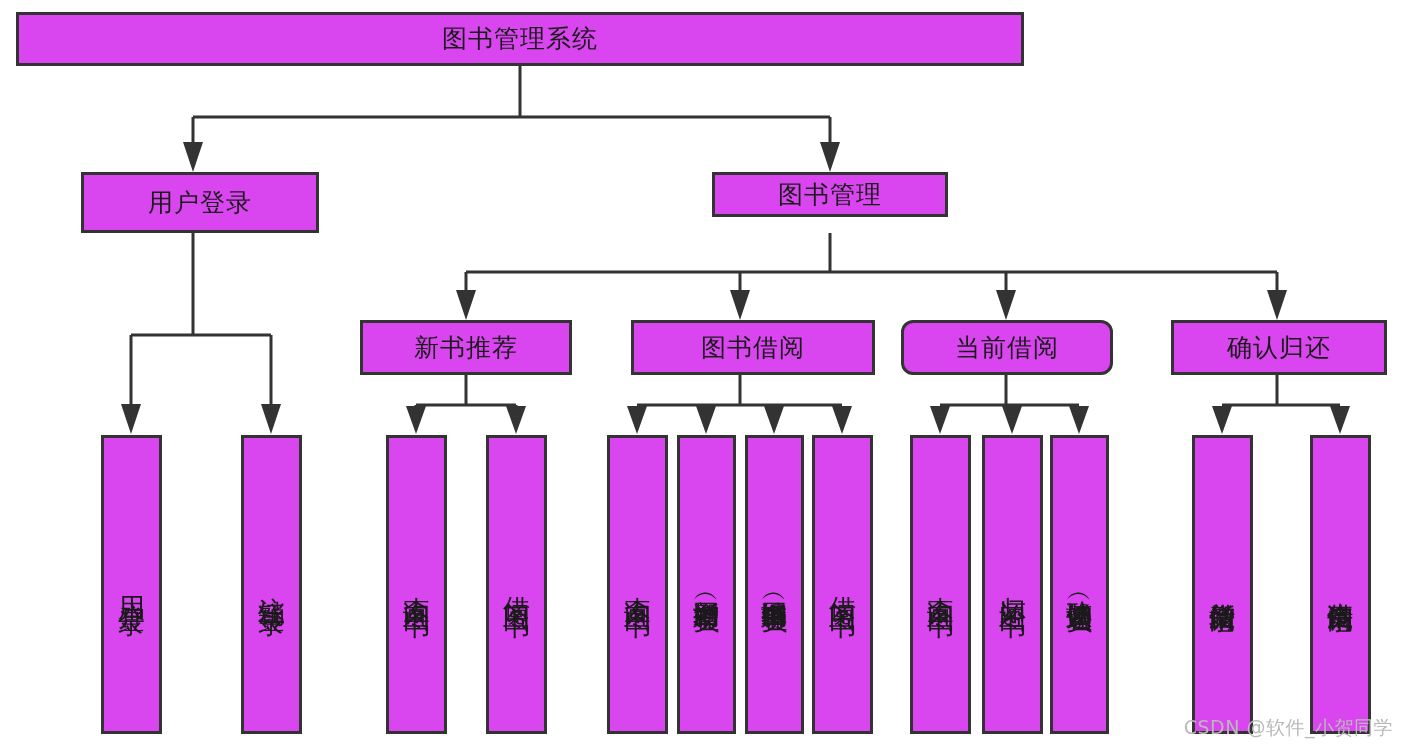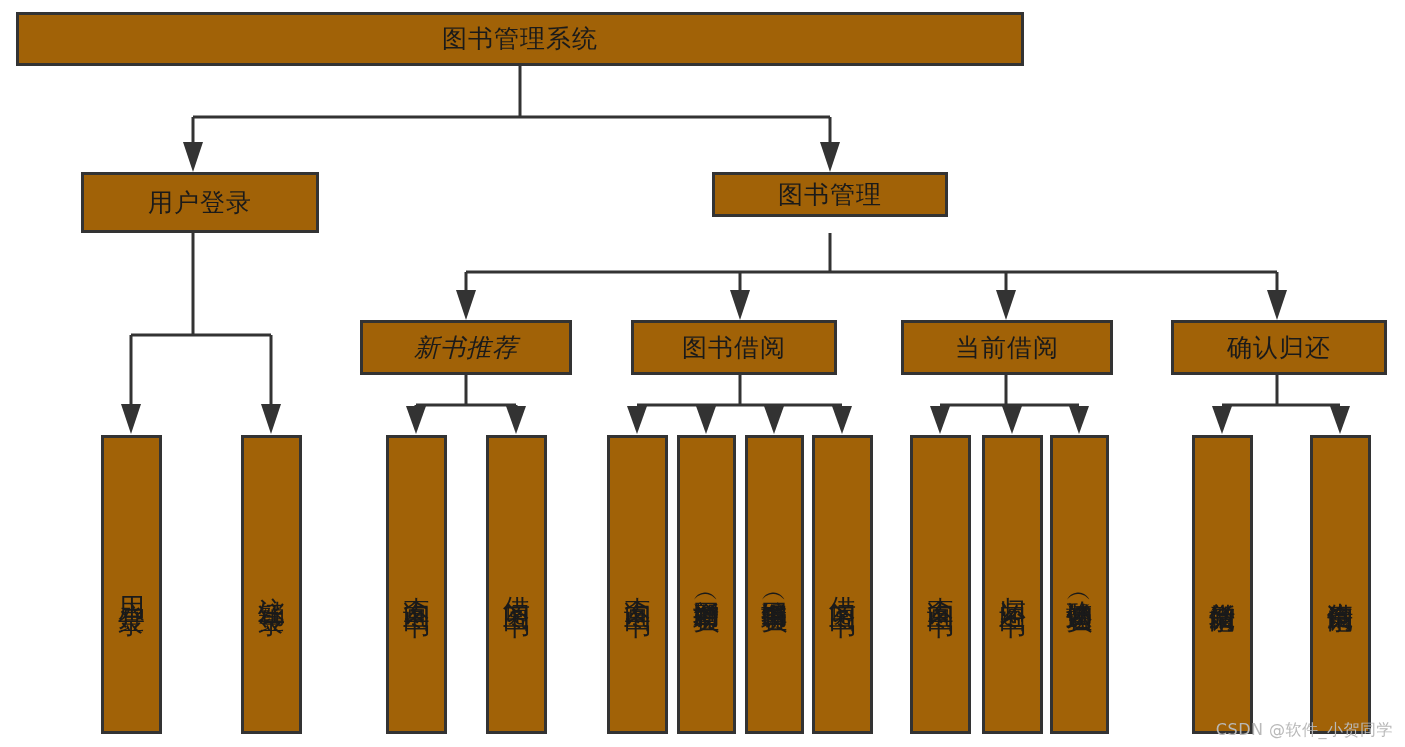--- a/index.html
+++ b/index.html
@@ -11,21 +11,21 @@
     overflow:hidden;
     position:relative;
   }
   #diagram{
     position:absolute;left:0;top:0;width:1405px;height:747px;
   }
   .node{
     position:absolute;
     box-sizing:border-box;
     border:3px solid #333333;
-    background:#a16207;
+    background:#d946ef;
     display:flex;
     align-items:center;
     justify-content:center;
     color:#1a1a1a;
     line-height:1.18;
     text-align:left;
   }
   .node.horiz{
     font-size:25px;
     letter-spacing:1px;
@@ -49,21 +49,21 @@
   }
   .link{
     stroke:#333333;
     stroke-width:3;
     fill:none;
   }
   .arrowhead{fill:#333333;}
   .watermark{
     position:absolute;
     right:12px;bottom:6px;
-    font-size:16px;
+    font-size:19px;
     color:#b9b9b9;
     letter-spacing:0.5px;
     user-select:none;
     white-space:nowrap;
   }
 </style>
 </head>
 <body>
 
 <div id="diagram">
@@ -127,27 +127,27 @@
     <span class="node-label">图书管理系统</span>
   </div>
 
   <div class="node horiz" style="left:81px;top:172px;width:238px;height:61px;">
     <span class="node-label">用户登录</span>
   </div>
   <div class="node horiz" style="left:712px;top:172px;width:236px;height:45px;">
     <span class="node-label">图书管理</span>
   </div>
 
-  <div class="node horiz" style="left:360px;top:320px;width:212px;height:55px;font-style:italic;">
+  <div class="node horiz" style="left:360px;top:320px;width:212px;height:55px;">
     <span class="node-label">新书推荐</span>
   </div>
-  <div class="node horiz" style="left:631px;top:320px;width:206px;height:55px;">
+  <div class="node horiz" style="left:631px;top:320px;width:244px;height:55px;">
     <span class="node-label">图书借阅</span>
   </div>
-  <div class="node horiz" style="left:901px;top:320px;width:212px;height:55px;">
+  <div class="node horiz" style="left:901px;top:320px;width:212px;height:55px;border-radius:12px;">
     <span class="node-label">当前借阅</span>
   </div>
   <div class="node horiz" style="left:1171px;top:320px;width:216px;height:55px;">
     <span class="node-label">确认归还</span>
   </div>
 
   <div class="node vert" style="left:101px;top:435px;width:61px;height:299px;">
     <span class="node-label">用户登录</span>
   </div>
   <div class="node vert" style="left:241px;top:435px;width:61px;height:299px;">

